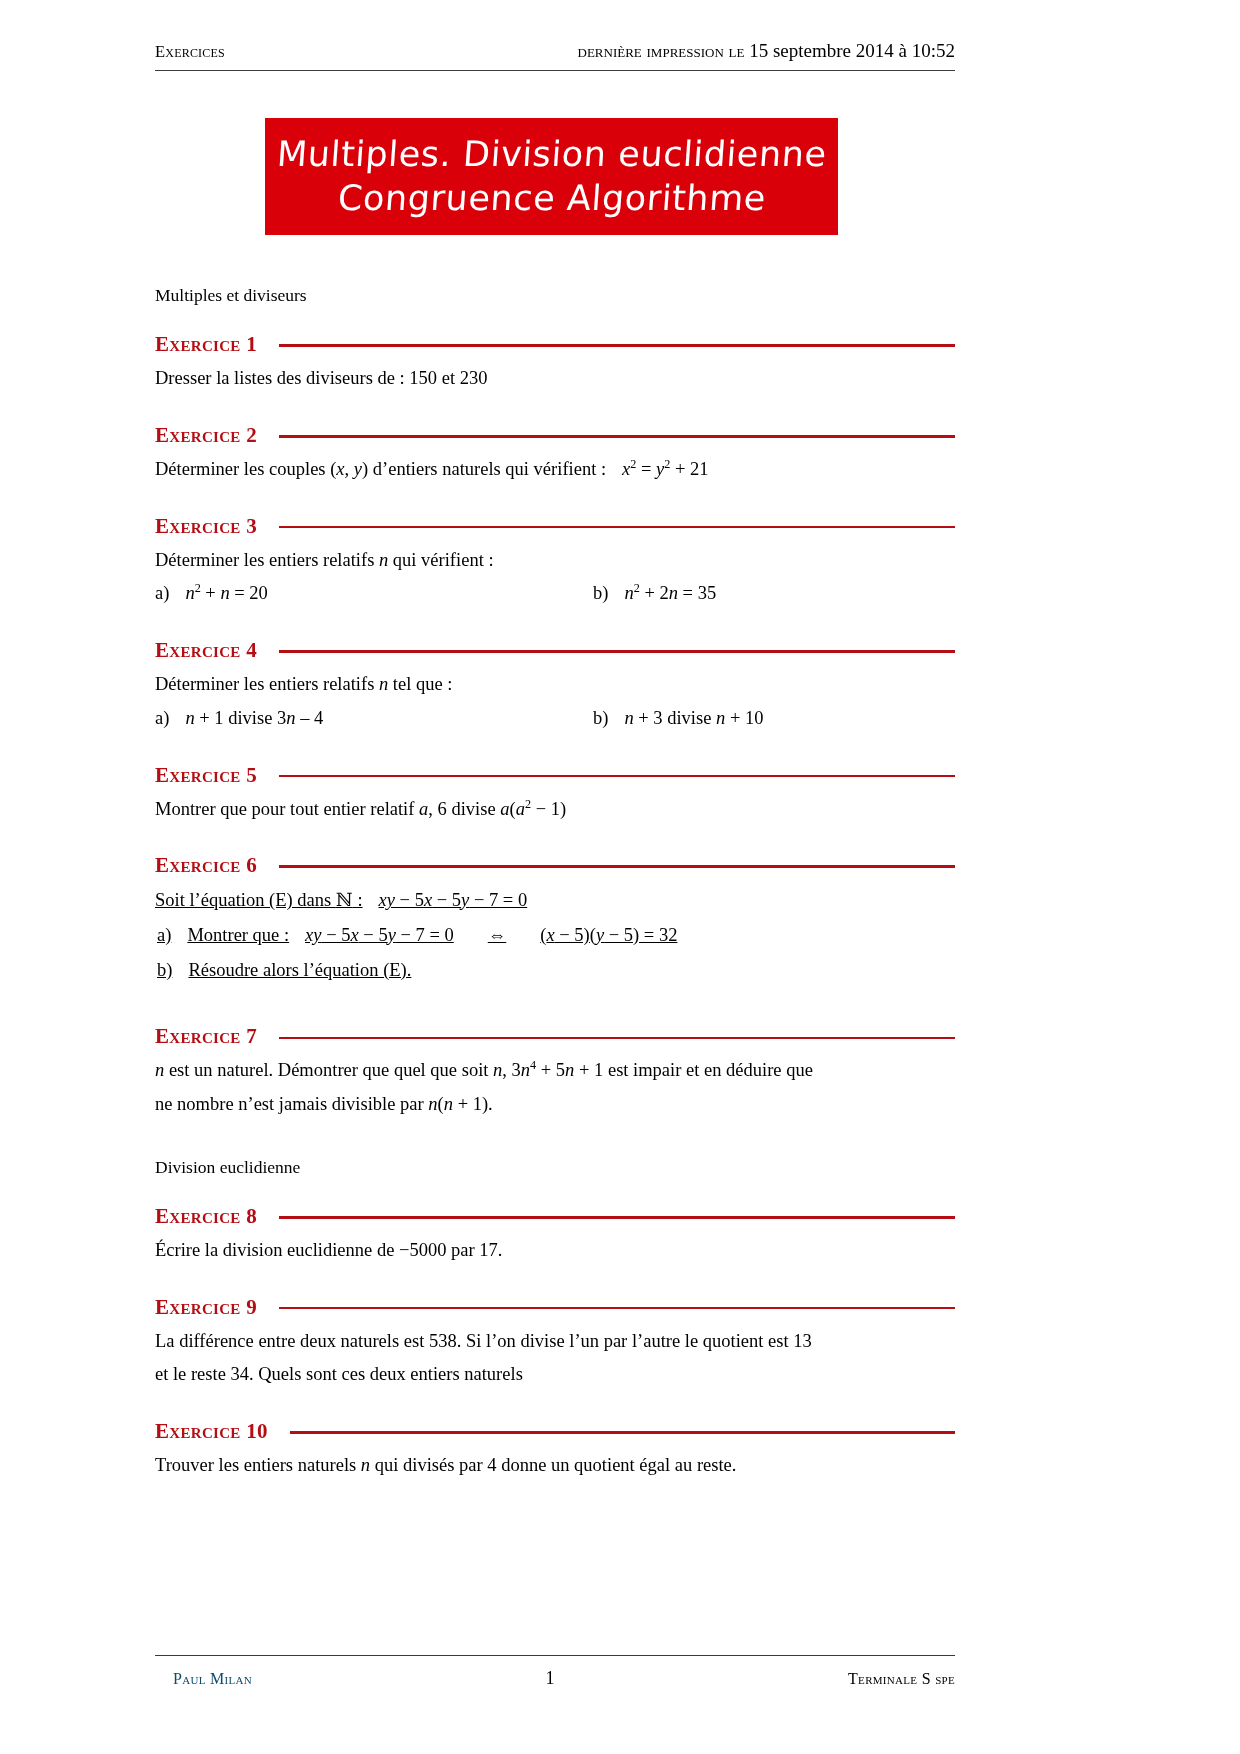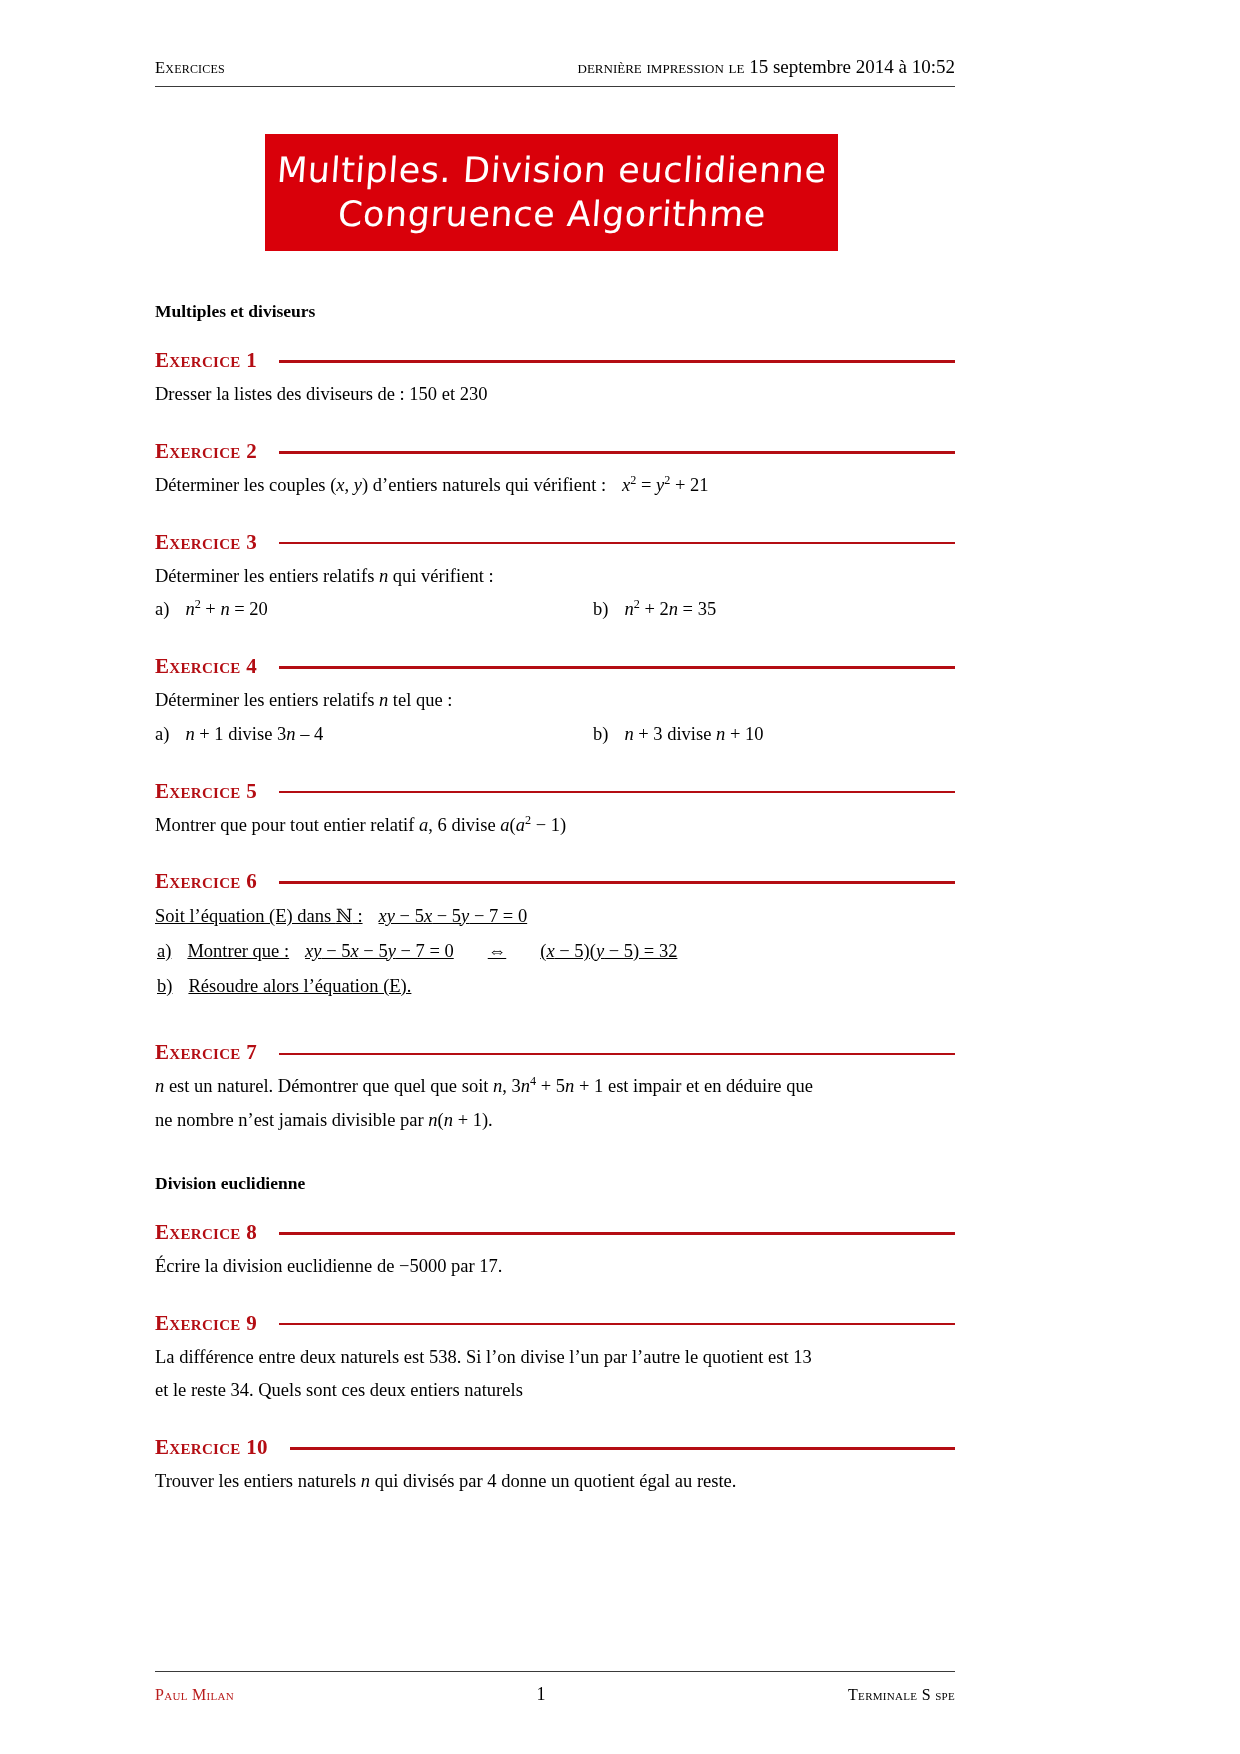--- a/index.html
+++ b/index.html
@@ -10,21 +10,21 @@
   body {
     width: 1240px;
     height: 1754px;
     font-family: "Liberation Serif", "DejaVu Serif", serif;
     color: #000000;
     position: relative;
     overflow: hidden;
   }
   .page {
     position: absolute;
-    left: 0; top: 16px;
+    left: 0; top: 0;
     width: 1240px;
     height: 1545px;
   }
 
   
   .header {
     position: absolute;
     left: 155px;
     top: 40px;
     width: 800px;
@@ -82,21 +82,21 @@
   
   .content {
     position: absolute;
     left: 155px;
     top: 285px;
     width: 800px;
   }
 
   .section-title {
     font-size: 17.5px;
-    font-weight: bold;
+    font-weight: normal;
     margin: 0 0 26px 0;
   }
   .section-title.spaced {
     margin-top: 38px;
   }
 
   .ex-head {
     display: flex;
     align-items: center;
     margin: 0 0 8px 0;
@@ -167,23 +167,24 @@
     position: absolute;
     left: 155px;
     top: 1668px;
     width: 800px;
     display: flex;
     align-items: baseline;
     justify-content: space-between;
     font-size: 16px;
   }
   .footer-left {
-    color: #b91c1c;
+    color: #0c4a6e;
     font-variant: small-caps;
     letter-spacing: 0.3px;
+    margin-left: 18px;
   }
   .footer-center {
     font-size: 18px;
   }
   .footer-right {
     font-variant: small-caps;
     letter-spacing: 0.3px;
   }
 </style>
 </head>

